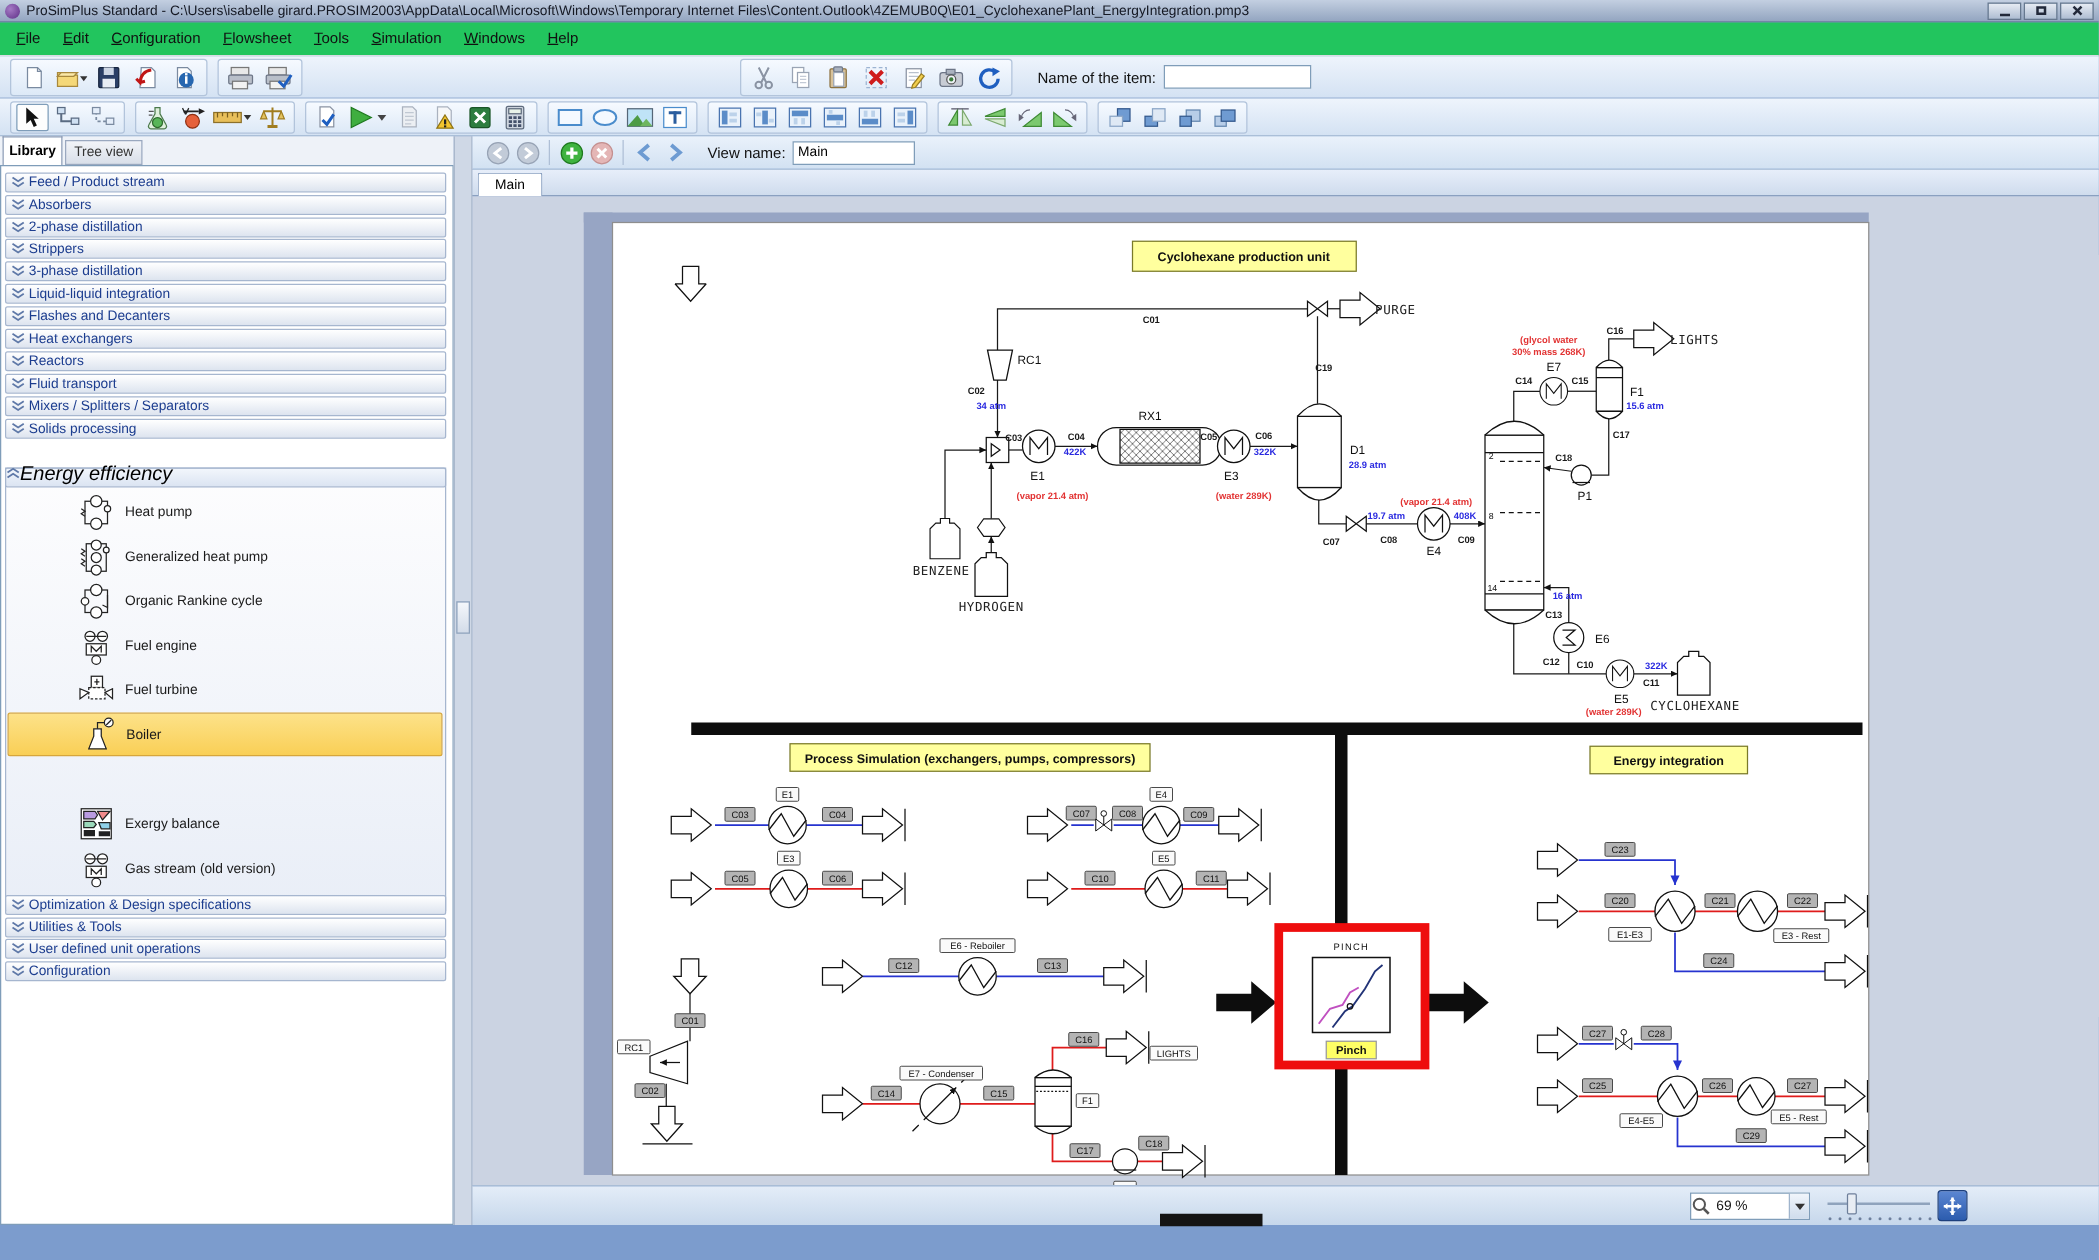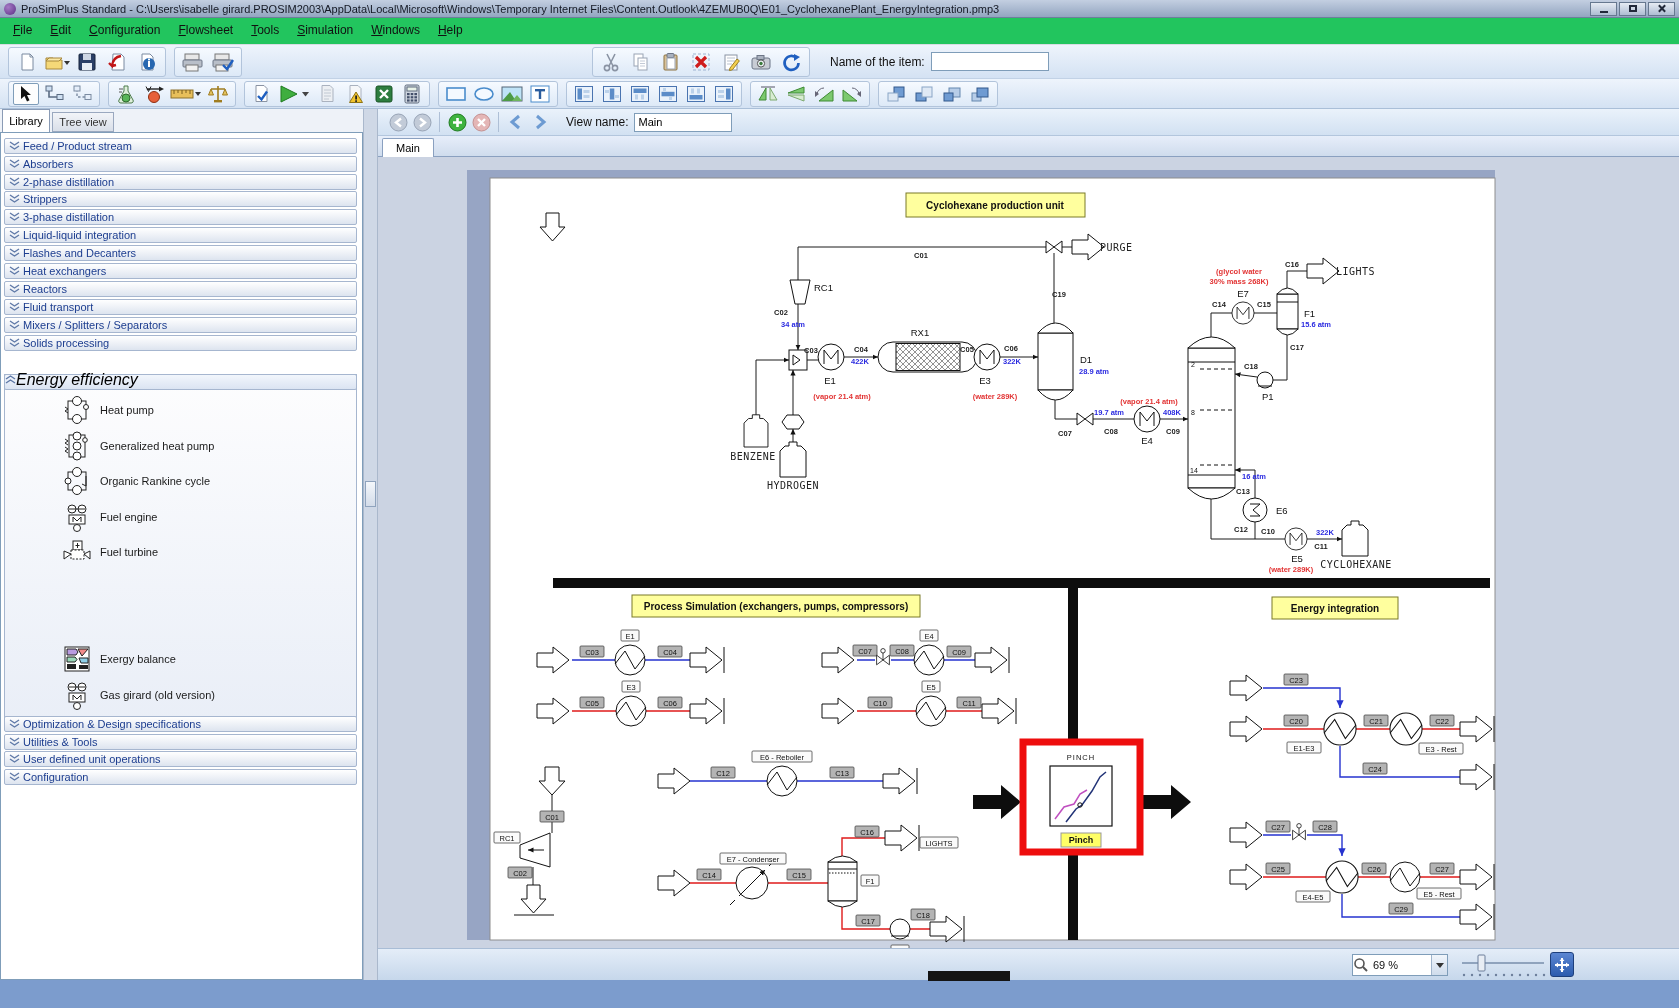--- a/index.html
+++ b/index.html
@@ -37,21 +37,21 @@
   #tb2 .tbtn { width:26px; height:22px; }
   .tbtn.pressed { background:#fdfdfd; border:1px solid #7f9db9; }
   .tbtn svg { display:block; }
   #name-item-wrap { display:flex; align-items:center; margin-left:20px; }
   #name-item-label { font-size:12px; color:#111; margin-right:6px; }
   #name-item-input { width:118px; height:19px; border:1px solid #7f9db9; background:#fff; font-size:11px; padding:0 3px; }
 
   
   #sidebar { position:absolute; left:0; top:109px; width:363px; height:871px; background:#eef2f8; }
   .side-tab { position:absolute; top:0; height:23px; font-size:11px; display:flex; align-items:center; justify-content:center; }
-  #tab-library { left:2px; width:48px; background:#fff; border:1px solid #8a9bb5; border-bottom:none; z-index:2; font-weight:normal; }
+  #tab-library { left:2px; width:48px; background:#fff; border:1px solid #8a9bb5; border-bottom:none; z-index:2; font-weight:bold; }
   #tab-treeview { left:52px; width:62px; top:3px; height:20px; background:linear-gradient(#f2f4f8,#d9dfe9); border:1px solid #9aa8bf; color:#333; }
   #side-list { position:absolute; left:0; top:23px; width:363px; height:848px; background:#fff; border:1px solid #7f9db9; }
   .cat { position:absolute; left:3px; right:5px; height:16px; border:1px solid #a6b6cf; border-radius:2px;
     background:linear-gradient(#ffffff,#dde4ef); display:flex; align-items:center; }
   .cat .chev { width:18px; display:flex; justify-content:center; }
   .cat .cat-label { font-size:11px; font-weight:normal; color:#1c3d8f; white-space:nowrap; }
   #energy-panel { position:absolute; left:3px; right:5px; top:241px; height:355px;
     background:linear-gradient(#fdfdfe,#e9eef7); border:1px solid #a6b6cf; }
   .ecat { position:absolute; left:3px; right:5px; top:241px; height:16px; background:linear-gradient(#f2f6fc,#dbe4f2);
     border:1px solid #a6b6cf; border-radius:2px; display:flex; align-items:flex-end; z-index:2;font-style:italic; }
@@ -655,20 +655,31 @@
             <svg width="30" height="30">
               <rect x="11" y="4" width="9" height="9" fill="#fff" stroke="#222"></rect>
               <path d="M15.5,6 v5 m-2,-2.5 h4" stroke="#222"></path>
               <path d="M9,13 h13 v9 h-13 z" fill="#fff" stroke="#222" stroke-dasharray="2 1.5"></path>
               <polygon points="2,14 9,17 2,22" fill="#fff" stroke="#222"></polygon>
               <polygon points="28,14 22,17 28,22" fill="#fff" stroke="#222"></polygon>
             </svg>
           </span>
         <span class="elabel">Fuel turbine</span>
         </div>
+      <div class="eitem selected" style="top:437px">
+        <span class="eicon">
+            <svg width="30" height="30">
+              <path d="M12,10 h6 v6 l4,10 h-14 l4,-10 z" fill="#fff" stroke="#222"></path>
+              <path d="M15,10 v-5 h7" fill="none" stroke="#222"></path>
+              <circle cx="24" cy="5" r="3.5" fill="#fff" stroke="#222"></circle>
+              <path d="M22,7 l4,-4" stroke="#222"></path>
+            </svg>
+          </span>
+        <span class="elabel">Boiler</span>
+        </div>
       <div class="eitem" style="top:508px">
         <span class="eicon">
             <svg width="30" height="30">
               <rect x="3" y="3" width="24" height="24" fill="#fff" stroke="#222"></rect>
               <polygon points="5,5 14,5 16,8 14,11 5,11" fill="#b99be0" stroke="#222"></polygon>
               <polygon points="16,5 26,5 20,12" fill="#f28b8b" stroke="#222"></polygon>
               <polygon points="5,13 13,13 15,15.5 13,18 5,18" fill="#9bd8b9" stroke="#222"></polygon>
               <polygon points="17,14 26,14 26,19 19,19" fill="#8fd0e8" stroke="#222"></polygon>
               <rect x="5" y="20" width="9" height="5" fill="#222"></rect>
               <rect x="17" y="21" width="9" height="4" fill="#222"></rect>
@@ -680,21 +691,21 @@
         <span class="eicon">
             <svg width="30" height="30">
               <circle cx="10" cy="7" r="4" fill="#fff" stroke="#222"></circle>
               <circle cx="20" cy="7" r="4" fill="#fff" stroke="#222"></circle>
               <path d="M7,7 h16" stroke="#222"></path>
               <rect x="7" y="13" width="16" height="9" fill="#fff" stroke="#222"></rect>
               <path d="M11,20 v-5 l4,4 4,-4 v5" fill="none" stroke="#222"></path>
               <circle cx="15" cy="26" r="3.5" fill="#fff" stroke="#222"></circle>
             </svg>
           </span>
-        <span class="elabel">Gas girard (old version)</span>
+        <span class="elabel">Gas stream (old version)</span>
         </div>
 
       <div class="cat" style="top:583px">
           <span class="chev">
             <svg width="11" height="10">
               <path d="M1,1 l4.5,3 4.5,-3 M1,5 l4.5,3 4.5,-3" fill="none" stroke="#5f79a8" stroke-width="1.4"></path>
             </svg>
           </span>
           <span class="cat-label">Optimization &amp; Design specifications</span>
         </div>

